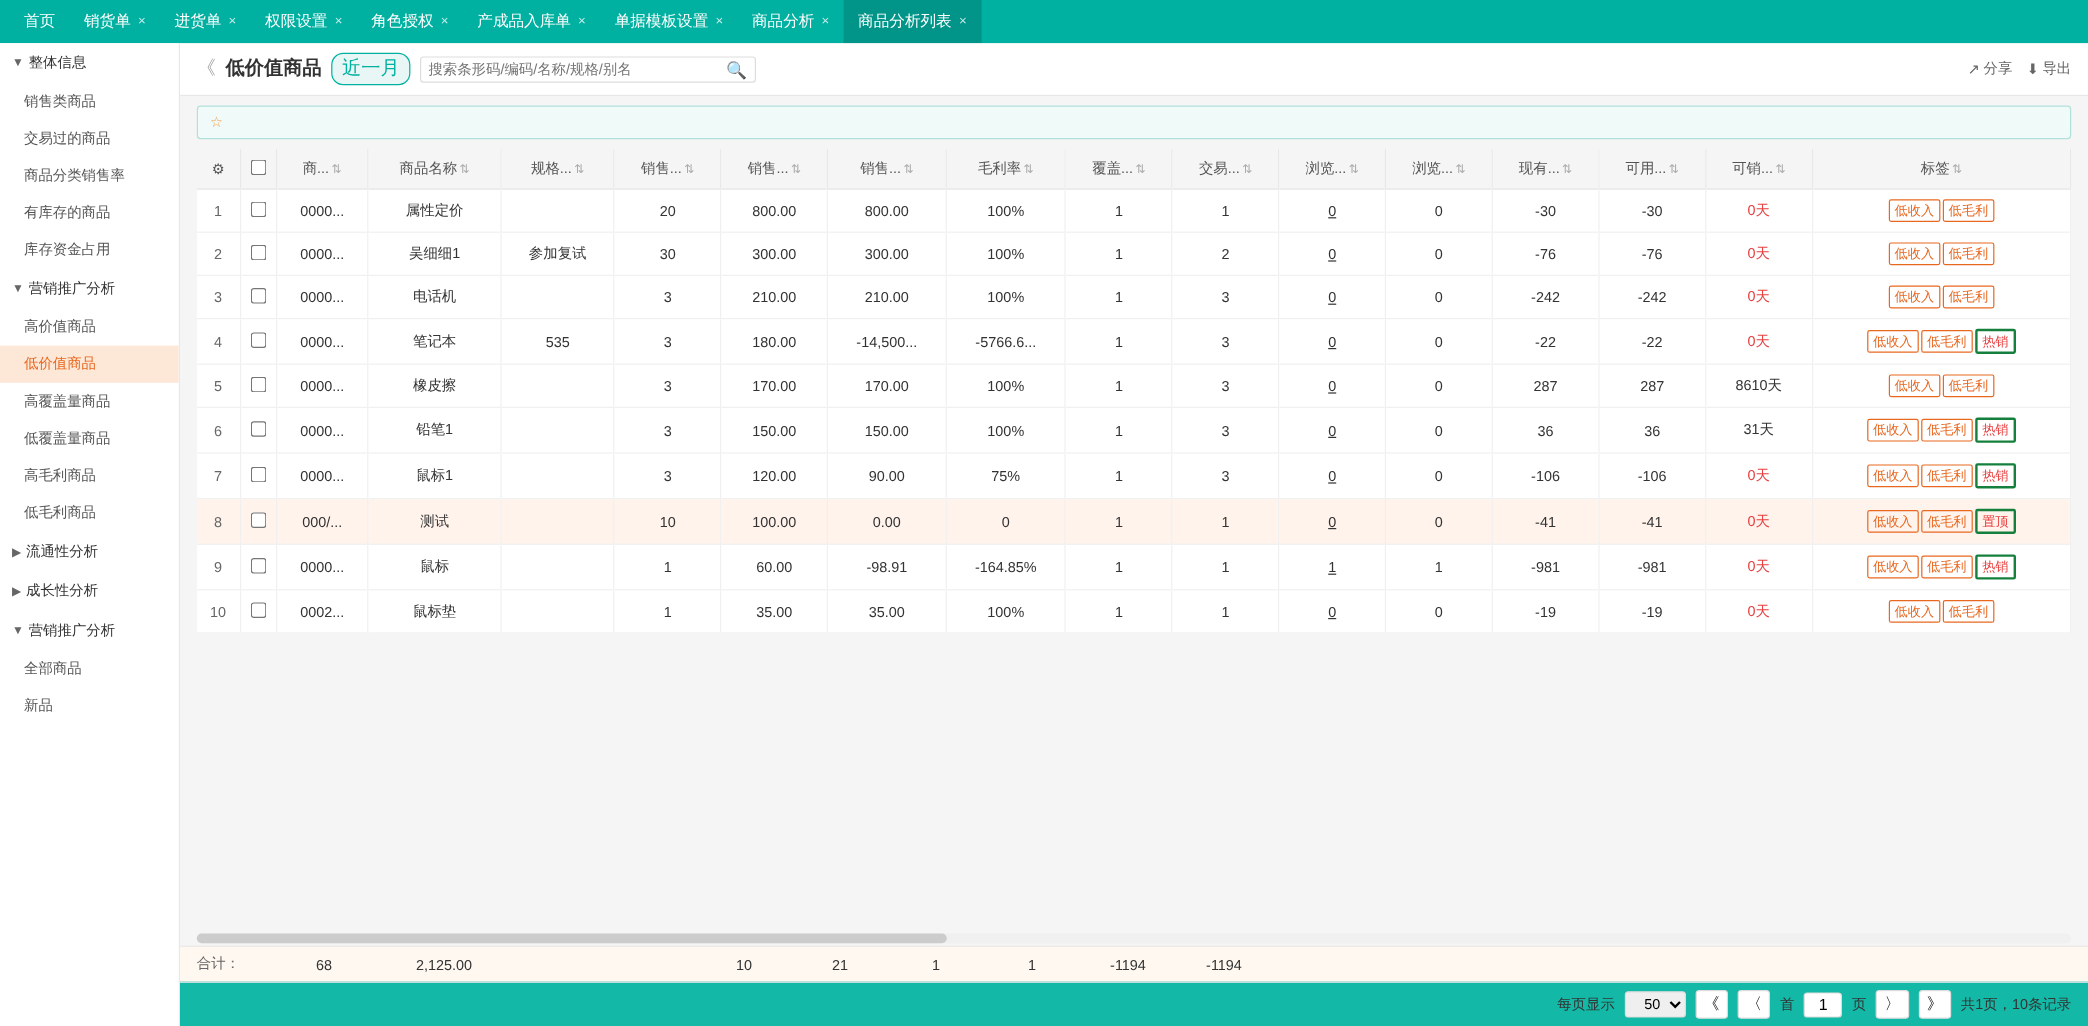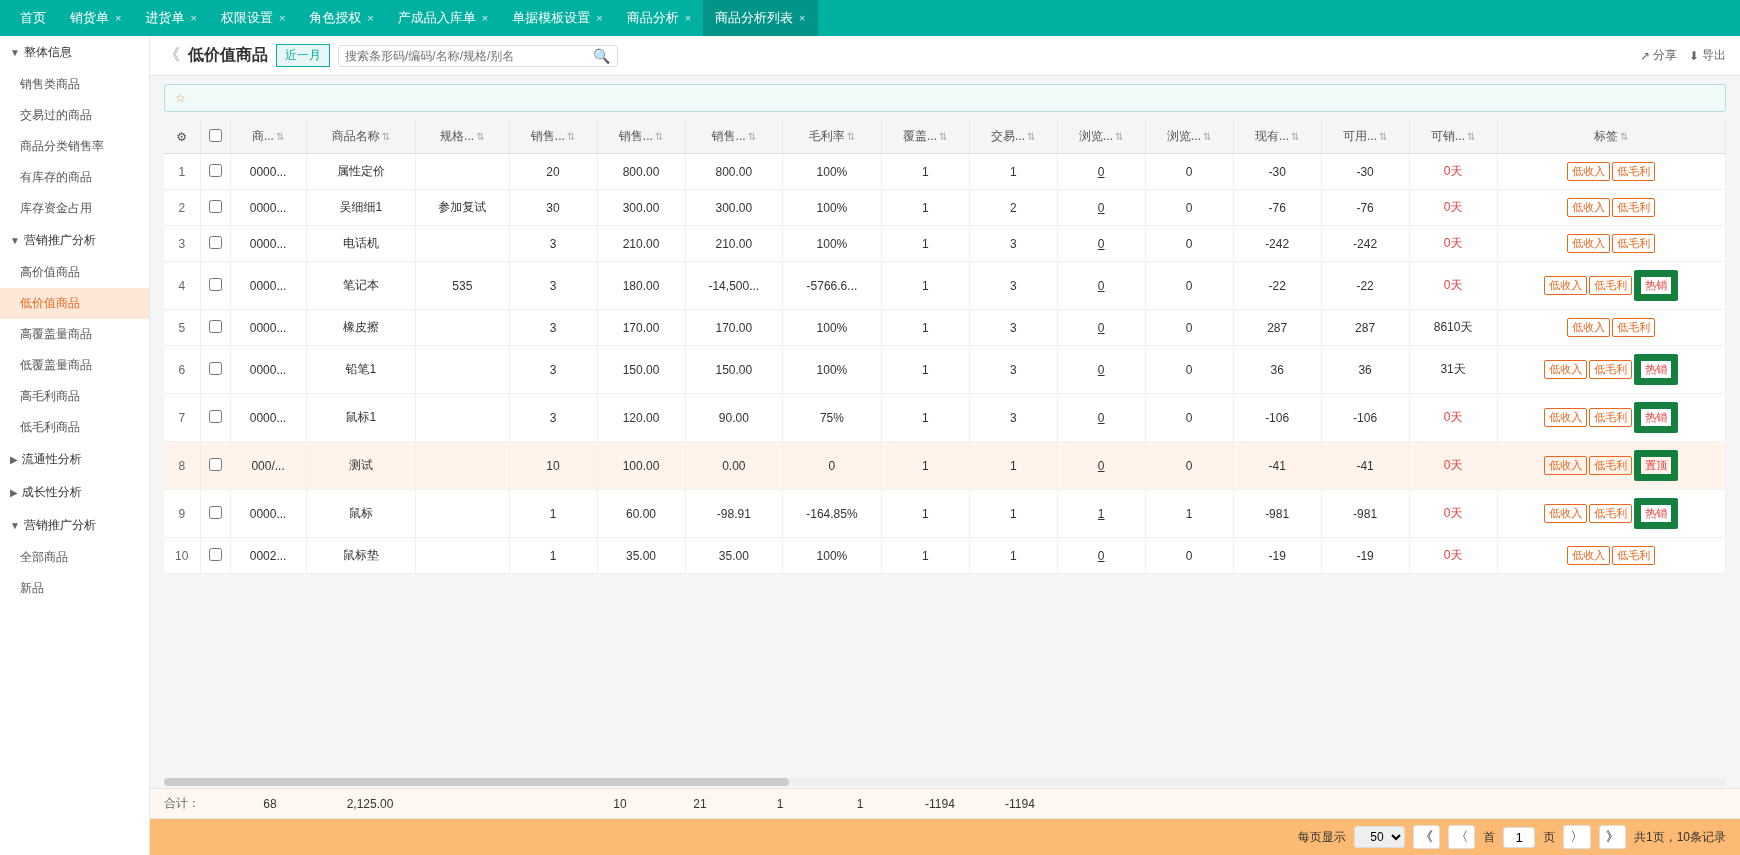--- a/index.html
+++ b/index.html
@@ -81,23 +81,23 @@
     .page-title {
       font-size: 16px;
       font-weight: bold;
       color: #333;
     }
     .btn-period {
       background: #e8f7f5;
       border: 1px solid #00b0a0;
       color: #00b0a0;
       padding: 2px 8px;
-      border-radius: 0;
+      border-radius: 10px;
       cursor: pointer;
-      font-size: 12px;
+      font-size: 16px;
     }
     .search-box {
       display: flex;
       align-items: center;
       border: 1px solid #ddd;
       border-radius: 3px;
       padding: 2px 6px;
       background: #fff;
       flex: 1;
       max-width: 280px;
@@ -175,21 +175,21 @@
       white-space: nowrap;
     }
     .tag {
       display: inline-block;
       padding: 1px 4px;
       border-radius: 2px;
       font-size: 11px;
       margin: 1px;
     }
     .tag-orange { color: #e86820; border: 1px solid #e86820; }
-    .tag-red { color: #e84040; border: 7px solid #15803d; }
+    .tag-red { color: #e84040; border: 2px solid #15803d; }
     .underline { text-decoration: underline; cursor: pointer; }
     .checkbox-cell { width: 30px; }
     input[type="checkbox"] { cursor: pointer; }
     .row-num { color: #666; }
 
     
     .table-footer {
       background: #fef8f0;
       border-top: 1px solid #e8e8e8;
       padding: 6px 14px;
@@ -208,21 +208,21 @@
       color: #333;
       min-width: 80px;
     }
 
     
     .pagination-bar {
       display: flex;
       align-items: center;
       justify-content: flex-end;
       padding: 6px 14px;
-      background: #fdba74;
+      background: #14b8a6;
       border-top: 1px solid #e8e8e8;
       gap: 8px;
       font-size: 12px;
     }
     .page-size-select {
       border: 1px solid #ddd;
       border-radius: 3px;
       padding: 2px 4px;
       font-size: 12px;
       text-align: right;

